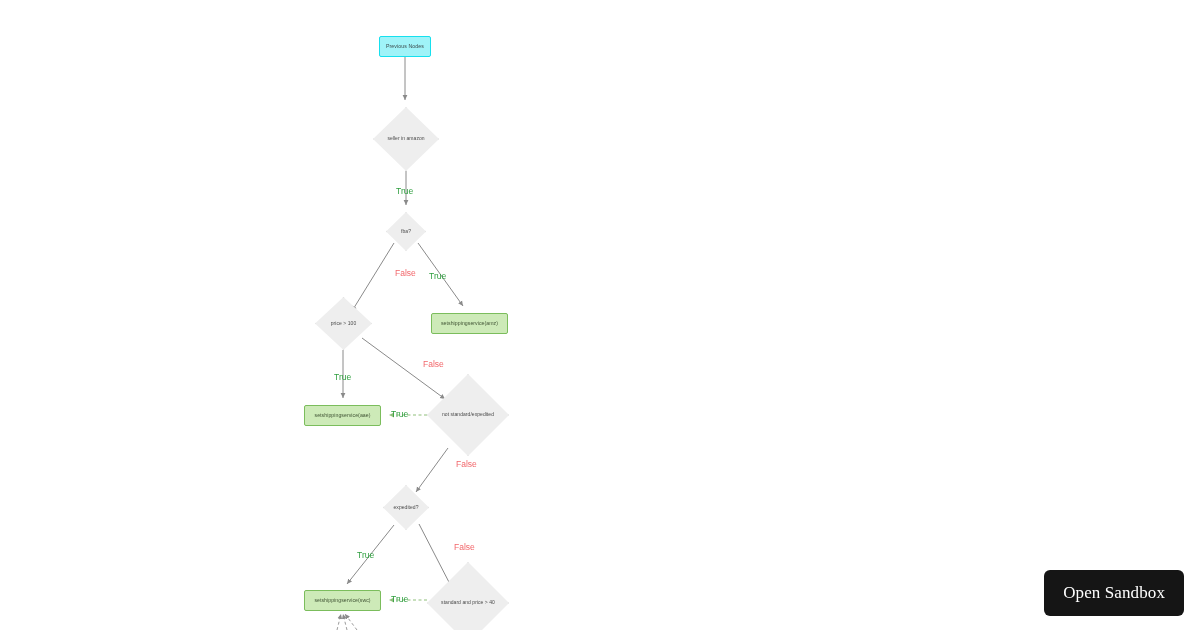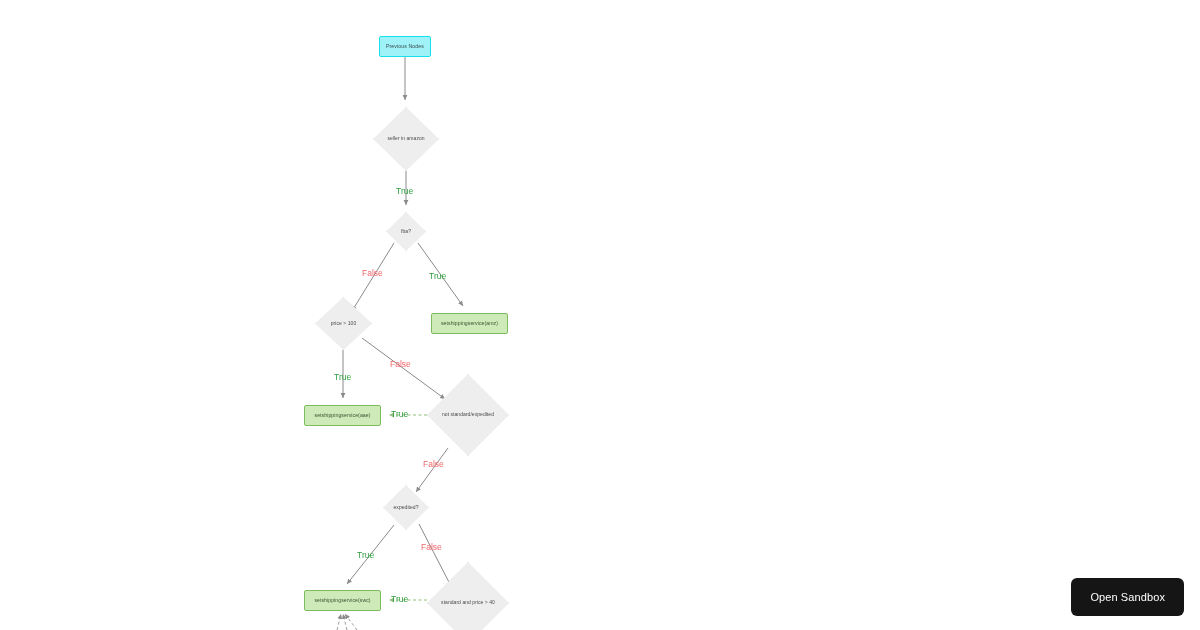--- a/index.html
+++ b/index.html
@@ -82,34 +82,34 @@
 
   
   .edge-label {
     position: absolute;
     font-size: 8.5px;
     white-space: nowrap;
     user-select: none;
     font-family: Liberation Sans, sans-serif;
   }
   .edge-label.true  { color: #2e9e3e; }
-  .edge-label.false { color: #f2676b; }
+  .edge-label.false { color: #f2676b; margin-left: 33px; }
 
   
   #open-sandbox {
     position: absolute;
     right: 16px;
     bottom: 14px;
     background: #151515;
     color: #ffffff;
     border: none;
     border-radius: 6px;
     padding: 13px 19px;
-    font-size: 11px;
-    font-family: Liberation Sans, sans-serif;
+    font-size: 17px;
+    font-family: Liberation Serif, serif;
     cursor: pointer;
     letter-spacing: 0.1px;
     z-index: 50;
   }
 </style>
 </head>
 <body>
 
 <svg id="canvas" viewBox="0 0 1200 630" xmlns="http://www.w3.org/2000/svg">
   <defs>

